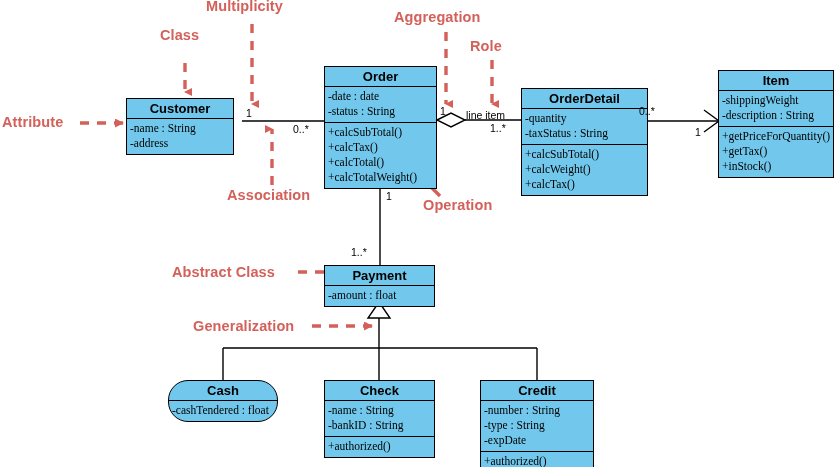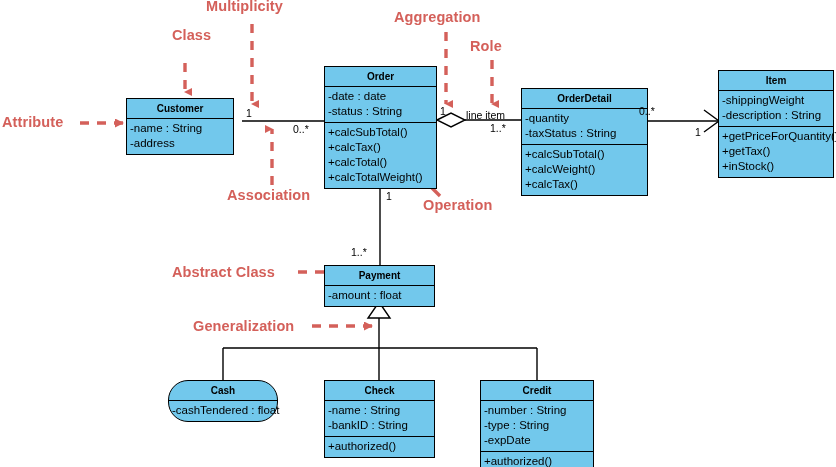--- a/index.html
+++ b/index.html
@@ -27,32 +27,33 @@
   
   .uml-class {
     position: absolute;
     box-sizing: border-box;
     border: 1.4px solid #000000;
     background: #72c8ec;
     z-index: 3;
   }
   .uml-name {
     text-align: center;
-    font-size: 10px;
+    font-size: 13px;
     font-weight: bold;
     color: #000000;
     padding: 3px 2px 3px 2px;
     line-height: 13px;
     white-space: nowrap;
   }
   .uml-name.abstract {
   }
   .uml-compartment {
     border-top: 1.4px solid #000000;
     padding: 2px 7px 3px 0;
+    font-family: Liberation Serif, serif;
   }
   .uml-row {
     font-size: 11.5px;
     color: #000000;
     line-height: 15px;
     padding-left: 3px;
     white-space: nowrap;
   }
 
   
@@ -223,21 +224,21 @@
   <div class="edge-label" style="left:440px; top:105px;">1</div>
   <div class="edge-label" style="left:466px; top:109px;">line item</div>
   <div class="edge-label" style="left:490px; top:122px;">1..*</div>
 
   <div class="edge-label" style="left:639px; top:105px;">0..*</div>
   <div class="edge-label" style="left:695px; top:126px;">1</div>
 
   <div class="edge-label" style="left:386px; top:190px;">1</div>
   <div class="edge-label" style="left:351px; top:246px;">1..*</div>
 
-  <div class="annotation" style="left:172px; top:27px;">Class</div>
+  <div class="annotation" style="left:160px; top:27px;">Class</div>
 
   <div class="annotation" style="left:206px; top:-2px;">Multiplicity</div>
 
   <div class="annotation" style="left:394px; top:9px;">Aggregation</div>
 
   <div class="annotation" style="left:470px; top:38px;">Role</div>
 
   <div class="annotation" style="left:2px; top:114px;">Attribute</div>
 
   <div class="annotation" style="left:227px; top:187px;">Association</div>

